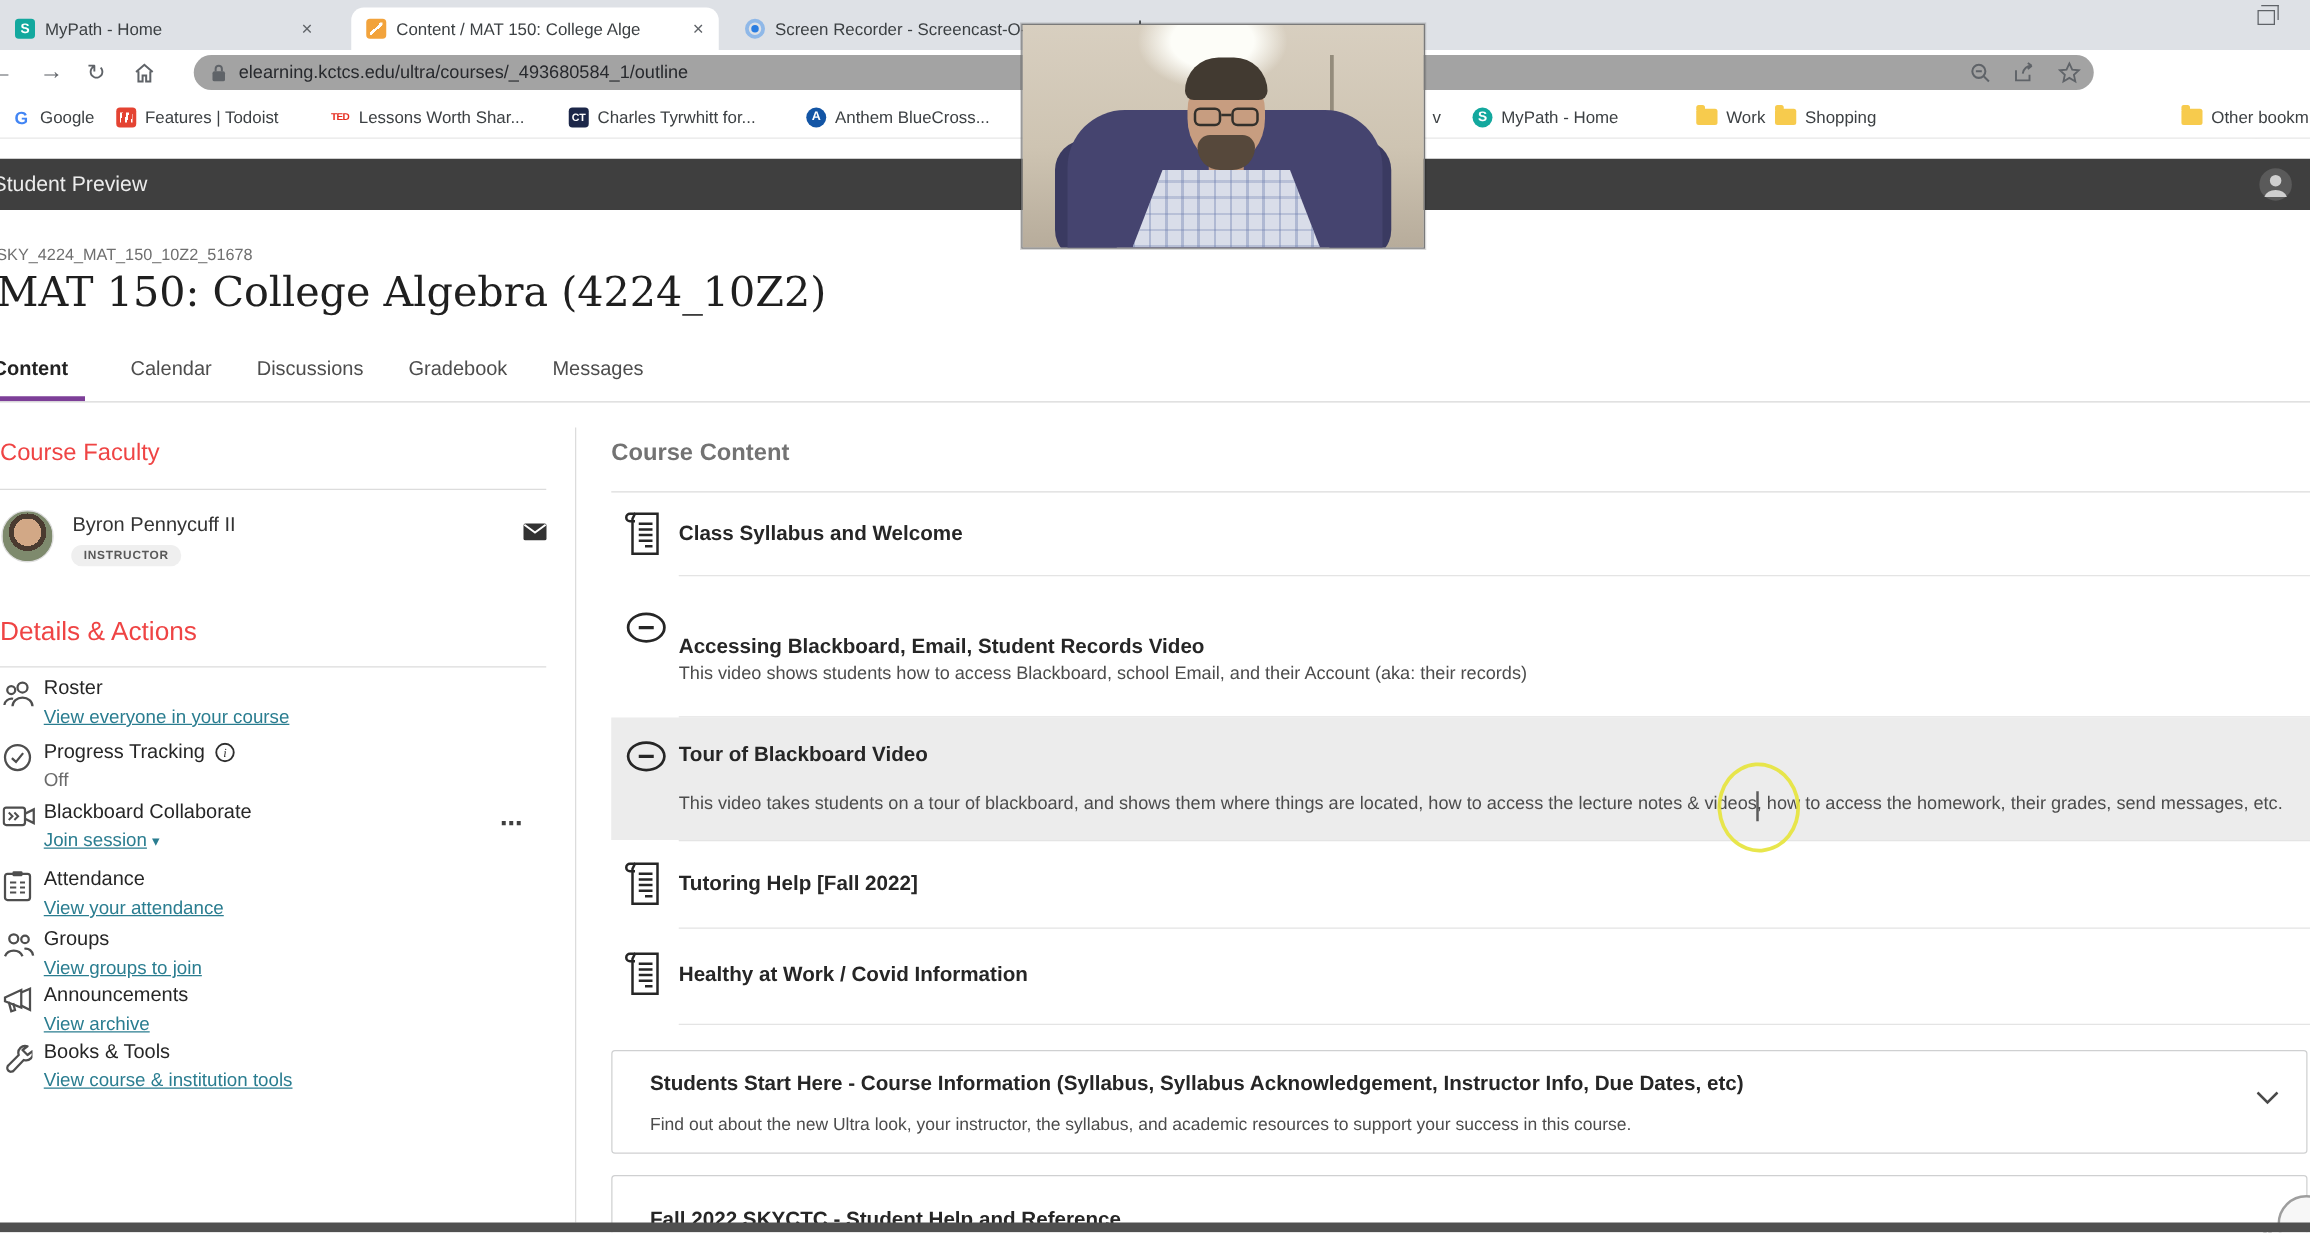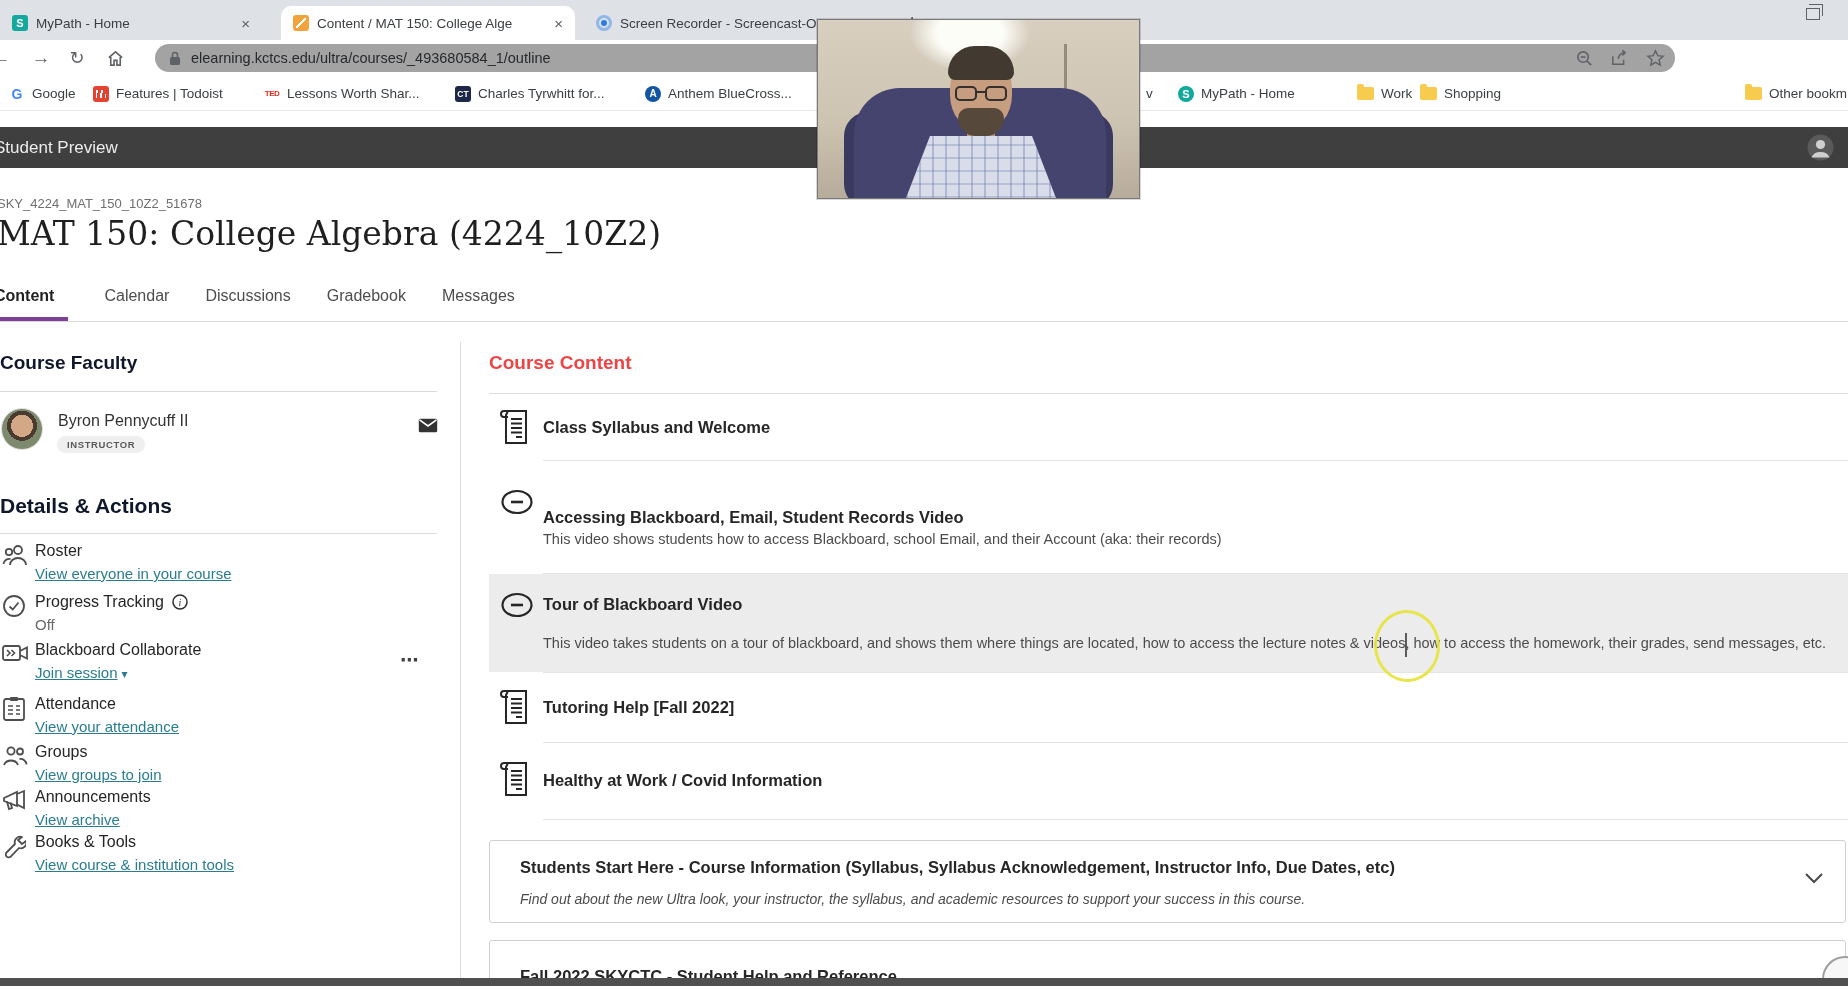--- a/index.html
+++ b/index.html
@@ -85,40 +85,40 @@
   .course-id { position:absolute; left:-3px; top:196px; font-size:13px; color:#6f6f6f; }
   .course-title { position:absolute; left:-3px; top:214px; font-family:"DejaVu Serif","Liberation Serif",serif;
                   font-size:33px; color:#1f1f1f; font-weight:500; }
   .course-tabs { position:absolute; left:-6px; top:287px; display:flex; gap:36px; font-size:16px; color:#4d4d4d; }
   .course-tabs .ct { padding-bottom:12px; }
   .course-tabs .ct.active { color:#222; font-weight:700; border-bottom:4px solid #7d3f98; padding-left:6px; padding-right:14px; margin-left:-6px; }
   .hdr-divider { position:absolute; left:0; top:321px; width:1848px; height:1px; background:#d8d8d8; }
   .v-divider { position:absolute; left:460px; top:342px; height:636px; width:1px; background:#dcdcdc; }
 
   
-  .sb-heading { position:absolute; left:0; font-size:19px; font-weight:700; color:#0f172a;text-align:right; }
+  .sb-heading { position:absolute; left:0; font-size:19px; font-weight:400; color:#ef4444;text-align:right; }
   .sb-divider { position:absolute; left:0; width:437px; height:1px; background:#dcdcdc; }
   .instructor { position:absolute; left:0; top:406px; width:437px; }
   .inst-avatar { position:absolute; left:1px; top:2px; width:42px; height:42px; border-radius:50%;
       background:radial-gradient(circle at 50% 42%, #d2a886 0 11px, #4a3b30 11px 15px, #7e8a6d 15px); border:1px solid #ddd; }
   .inst-name { position:absolute; left:58px; top:6px; font-size:16px; color:#333; }
   .inst-badge { position:absolute; left:57px; top:30px; font-size:9.5px; letter-spacing:.6px; color:#595959;
                 background:#efefef; border-radius:9px; padding:3px 10px; font-weight:600; }
   .inst-mail { position:absolute; left:418px; top:12px; }
   .dx-item { position:absolute; left:0; width:460px; }
   .dx-item .ico { position:absolute; left:2px; top:1px; }
   .dx-label { position:absolute; left:35px; top:0; font-size:16px; color:#262626; white-space:nowrap; display:flex; align-items:center; gap:8px; }
   .dx-sub { position:absolute; left:35px; top:23px; font-size:15px; white-space:nowrap; }
   a.bb-link { color:#2a7d90; text-decoration:underline; }
   .dx-off { color:#6a6a6a; }
   .dx-caret { color:#2a7d90; font-size:12px; margin-left:4px; }
   .dx-more { position:absolute; left:400px; top:8px; color:#3f3f3f; font-size:18px; letter-spacing:2px; font-weight:bold; }
 
   
-  .main-heading { position:absolute; left:489px; top:352px; font-size:19px; font-weight:600; color:#ef4444; }
+  .main-heading { position:absolute; left:489px; top:352px; font-size:19px; font-weight:600; color:#737373; }
   .main-divider-top { position:absolute; left:489px; top:393px; width:1359px; height:1px; background:#dcdcdc; }
   .row-divider { position:absolute; left:543px; height:1px; background:#e4e4e4; width:1305px; }
   .ci-icon { position:absolute; left:500px; }
   .ci-title { position:absolute; left:543px; font-size:16.5px; font-weight:600; color:#262626; white-space:nowrap; }
   .ci-desc { position:absolute; left:543px; font-size:14.5px; color:#4c4c4c; white-space:nowrap; }
   .hover-row { position:absolute; left:489px; top:574px; width:1359px; height:98px; background:#ececec; }
   .highlight-ring { position:absolute; left:1374px; top:610px; width:66px; height:72px; border:3px solid #e6e43d;
                     border-radius:50%; opacity:.92; transform:rotate(-4deg); z-index:5; }
   .ibeam { position:absolute; left:1405px; top:633px; width:2px; height:24px; background:#2b2b2b; opacity:.75; z-index:6; }
   .accordion { position:absolute; left:489px; width:1357px; background:#fff; border:1px solid #cfd0d1; border-radius:3px; }
@@ -436,21 +436,21 @@
         <path d="M8 3 H26 V35 H6 V7 Z" fill="none" stroke="#262626" stroke-width="2"></path>
         <path d="M8 3 L4 3 a3 3 0 0 0 0 6 L8 9" fill="none" stroke="#262626" stroke-width="2"></path>
         <path d="M11 11 h11 M11 15.5 h11 M11 20 h11 M11 24.5 h11 M16 29 h6" stroke="#262626" stroke-width="2"></path>
       </svg>
   </span>
   <div class="ci-title" style="top:771px;">Healthy at Work / Covid Information</div>
   <div class="row-divider" style="top:819px;"></div>
 
   <div class="accordion" style="top:840px; height:83px;">
     <div class="acc-title" style="top:17px;">Students Start Here - Course Information (Syllabus, Syllabus Acknowledgement, Instructor Info, Due Dates, etc)</div>
-    <div class="acc-desc" style="top:50px;font-style:italic;">Find out about the new Ultra look, your instructor, the syllabus, and academic resources to support your success in this course.</div>
+    <div class="acc-desc" style="top:50px;">Find out about the new Ultra look, your instructor, the syllabus, and academic resources to support your success in this course.</div>
     <span class="acc-chevron" style="top:32px;">
       <svg width="18" height="11" viewBox="0 0 18 11">
           <polyline points="1,1 9,9 17,1" fill="none" stroke="#4a4a4a" stroke-width="2"></polyline>
         </svg>
     </span>
   </div>
 
   <div class="accordion" style="top:940px; height:90px;">
     <div class="acc-title" style="top:26px;">Fall 2022 SKYCTC - Student Help and Reference</div>
     <span class="acc-chevron" style="top:38px;">

